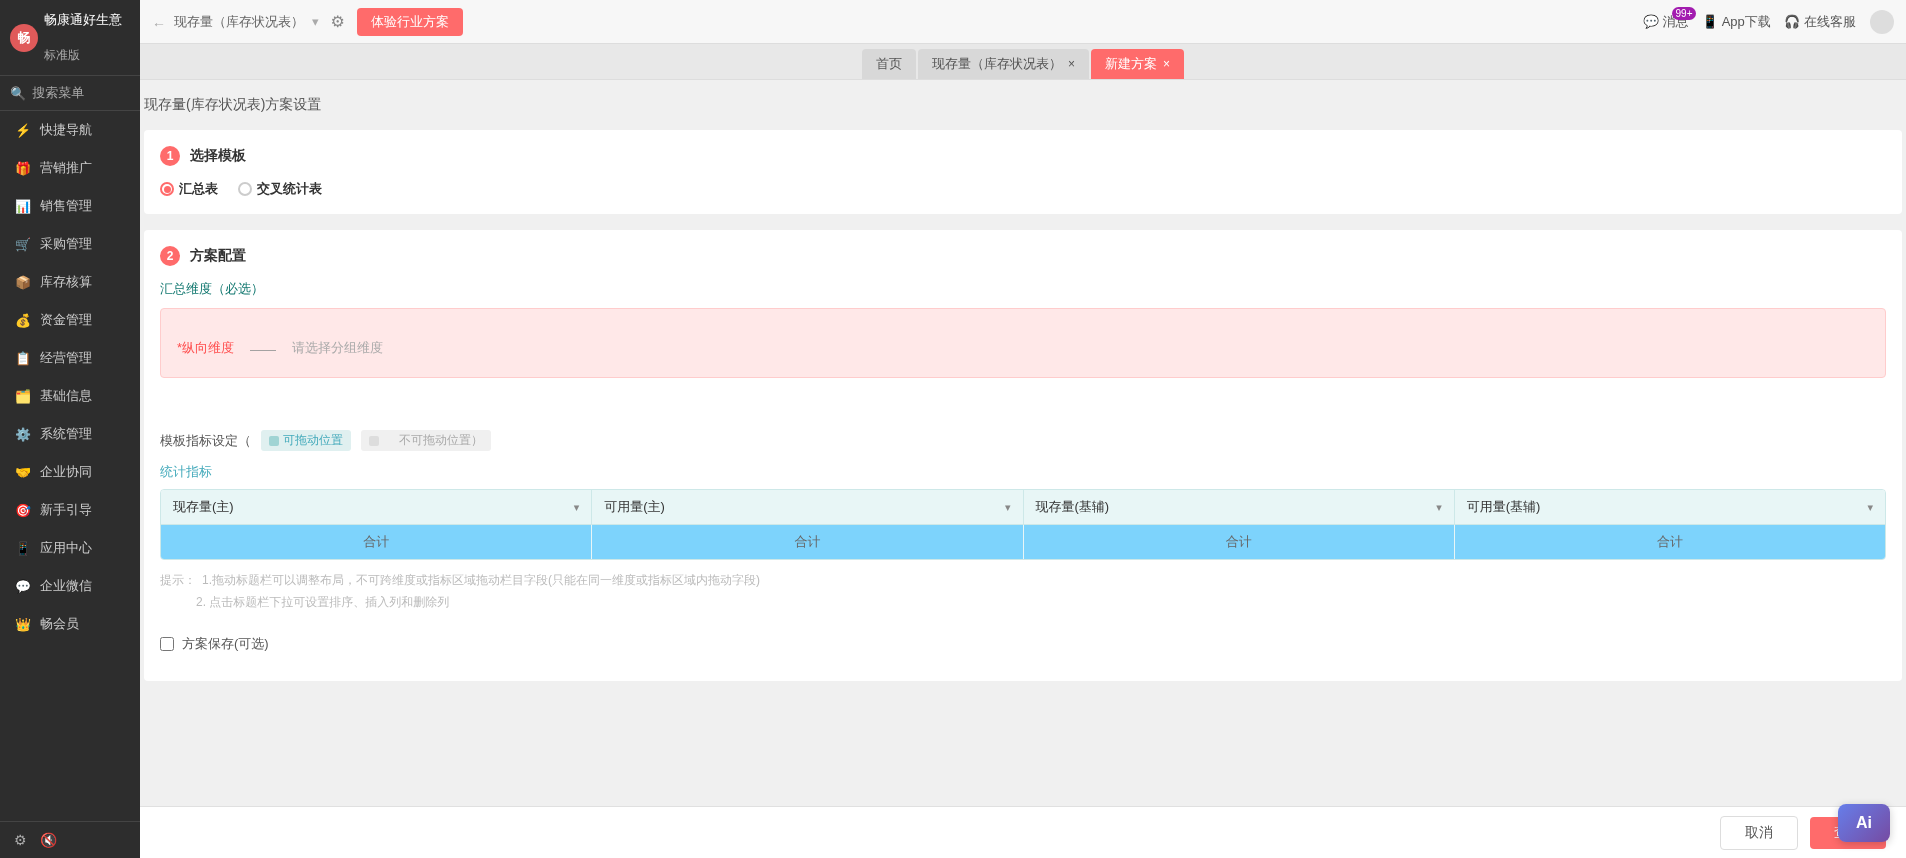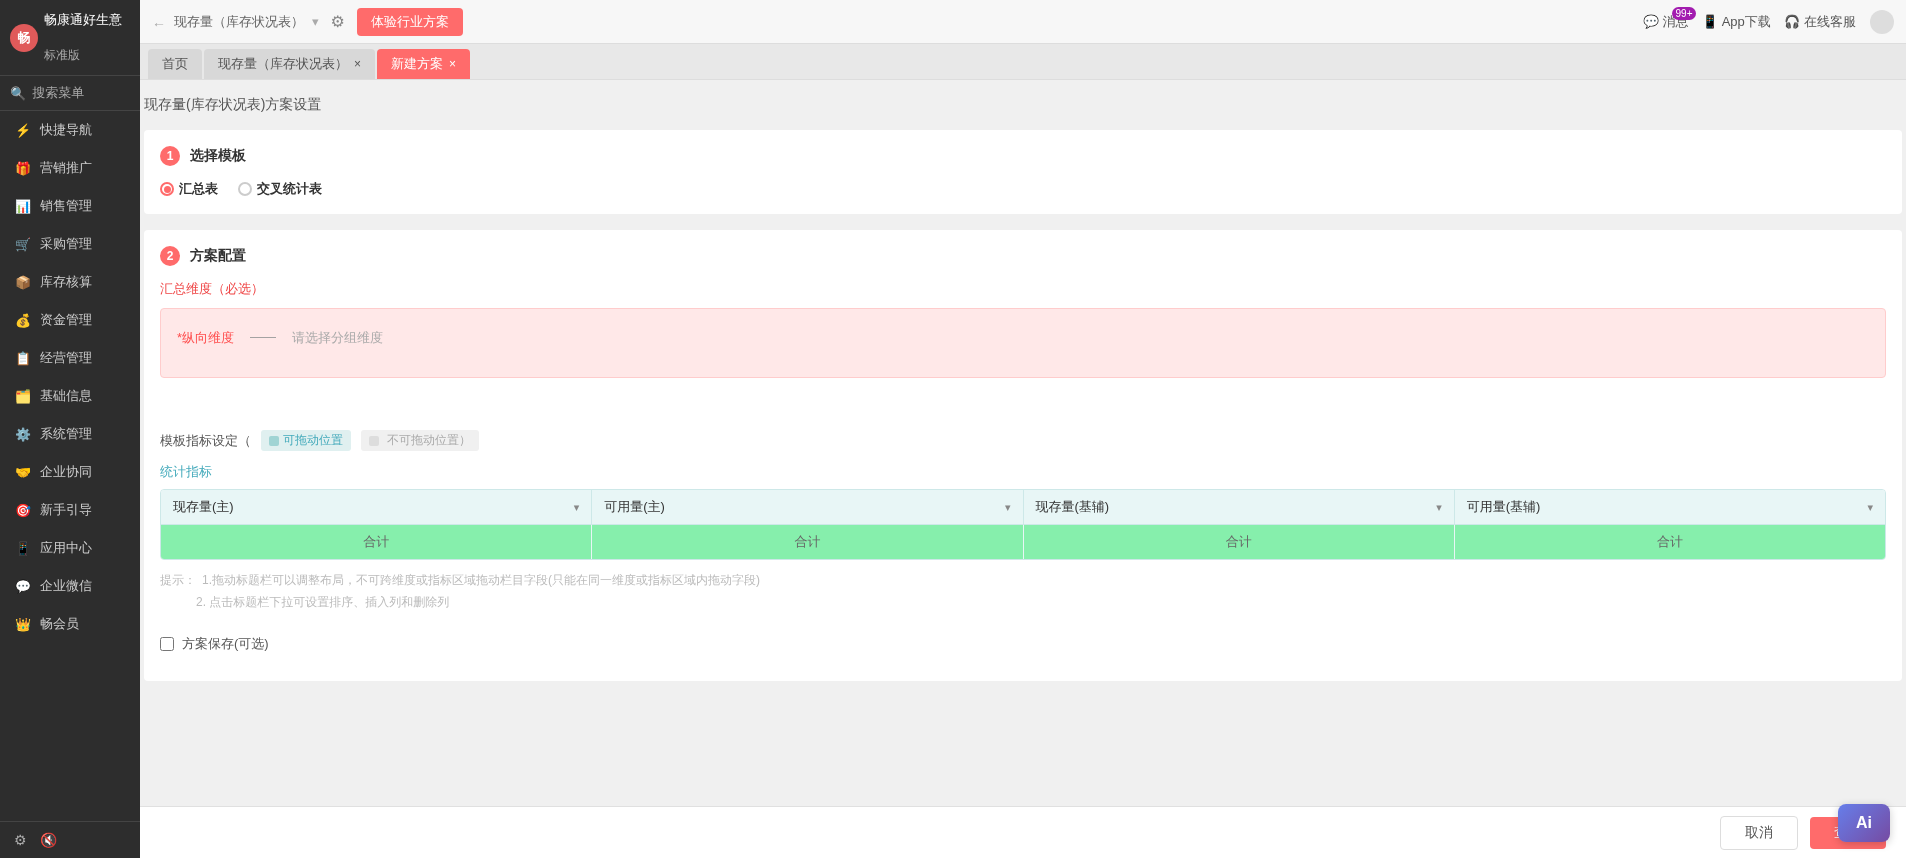--- a/index.html
+++ b/index.html
@@ -103,20 +103,21 @@
     
     .tabs {
       height: 36px;
       background: #e8e8e8;
       display: flex;
       align-items: flex-end;
       padding: 0 8px;
       gap: 2px;
       flex-shrink: 0;
       border-bottom: 1px solid #ddd;
+      justify-content: center;
     }
     .tab {
       height: 30px;
       padding: 0 14px;
       background: #d8d8d8;
       border-radius: 4px 4px 0 0;
       display: flex; align-items: center; gap: 6px;
       cursor: pointer; font-size: 13px; color: #555;
     }
     .tab.active {
@@ -168,27 +169,27 @@
     }
     .radio-circle.checked { border-color: #ff6b6b; }
     .radio-circle.checked::after {
       content: '';
       width: 7px; height: 7px;
       border-radius: 50%;
       background: #ff6b6b;
     }
 
     
-    .dimension-label { font-size: 13px; color: #ef4444; margin-bottom: 10px; }
+    .dimension-label { font-size: 13px; color: #0f766e; margin-bottom: 10px; }
     .dimension-box {
       background: #ffe8e8;
       border: 1px solid #ffcccc;
       border-radius: 4px;
       padding: 20px 16px;
-      display: flex; align-items: flex-start; gap: 16px;
+      display: flex; align-items: flex-end; gap: 16px;
       min-height: 70px;
     }
     .dimension-required { color: #ff4d4d; font-size: 13px; }
     .dimension-dash { color: #999; }
     .dimension-placeholder { color: #aaa; font-size: 13px; }
 
     
     .indicator-settings-label {
       font-size: 13px; color: #555;
       display: flex; align-items: center; gap: 10px;
@@ -199,41 +200,41 @@
     .indicator-tag {
       display: inline-flex; align-items: center;
       background: #e0f0f0; color: #4ab; 
       border-radius: 3px; padding: 2px 8px; font-size: 12px;
       gap: 4px;
     }
     .indicator-tag-no {
       display: inline-flex; align-items: center;
       background: #f0f0f0; color: #aaa;
       border-radius: 3px; padding: 2px 8px; font-size: 12px;
-      gap: 8px;
+      gap: 20px;
     }
 
     .stats-label { color: #4ab; font-size: 13px; margin-bottom: 8px; font-weight: 500; }
     .stats-table { border: 1px solid #cde8e8; border-radius: 4px; overflow: hidden; }
     .stats-table-header {
       display: flex;
       background: #e8f6f6;
       border-bottom: 1px solid #cde8e8;
     }
     .stats-col {
       flex: 1;
       display: flex; align-items: center; justify-content: space-between;
       padding: 8px 12px;
       border-right: 1px solid #cde8e8;
       font-size: 13px; color: #333;
     }
     .stats-col:last-child { border-right: none; }
     .stats-table-row {
       display: flex;
-      background: #86efac;
+      background: #7dd3fc;
     }
     .stats-cell {
       flex: 1;
       padding: 8px 12px;
       text-align: center;
       border-right: 1px solid #e8f6f6;
       font-size: 13px; color: #666;
     }
     .stats-cell:last-child { border-right: none; }
 

